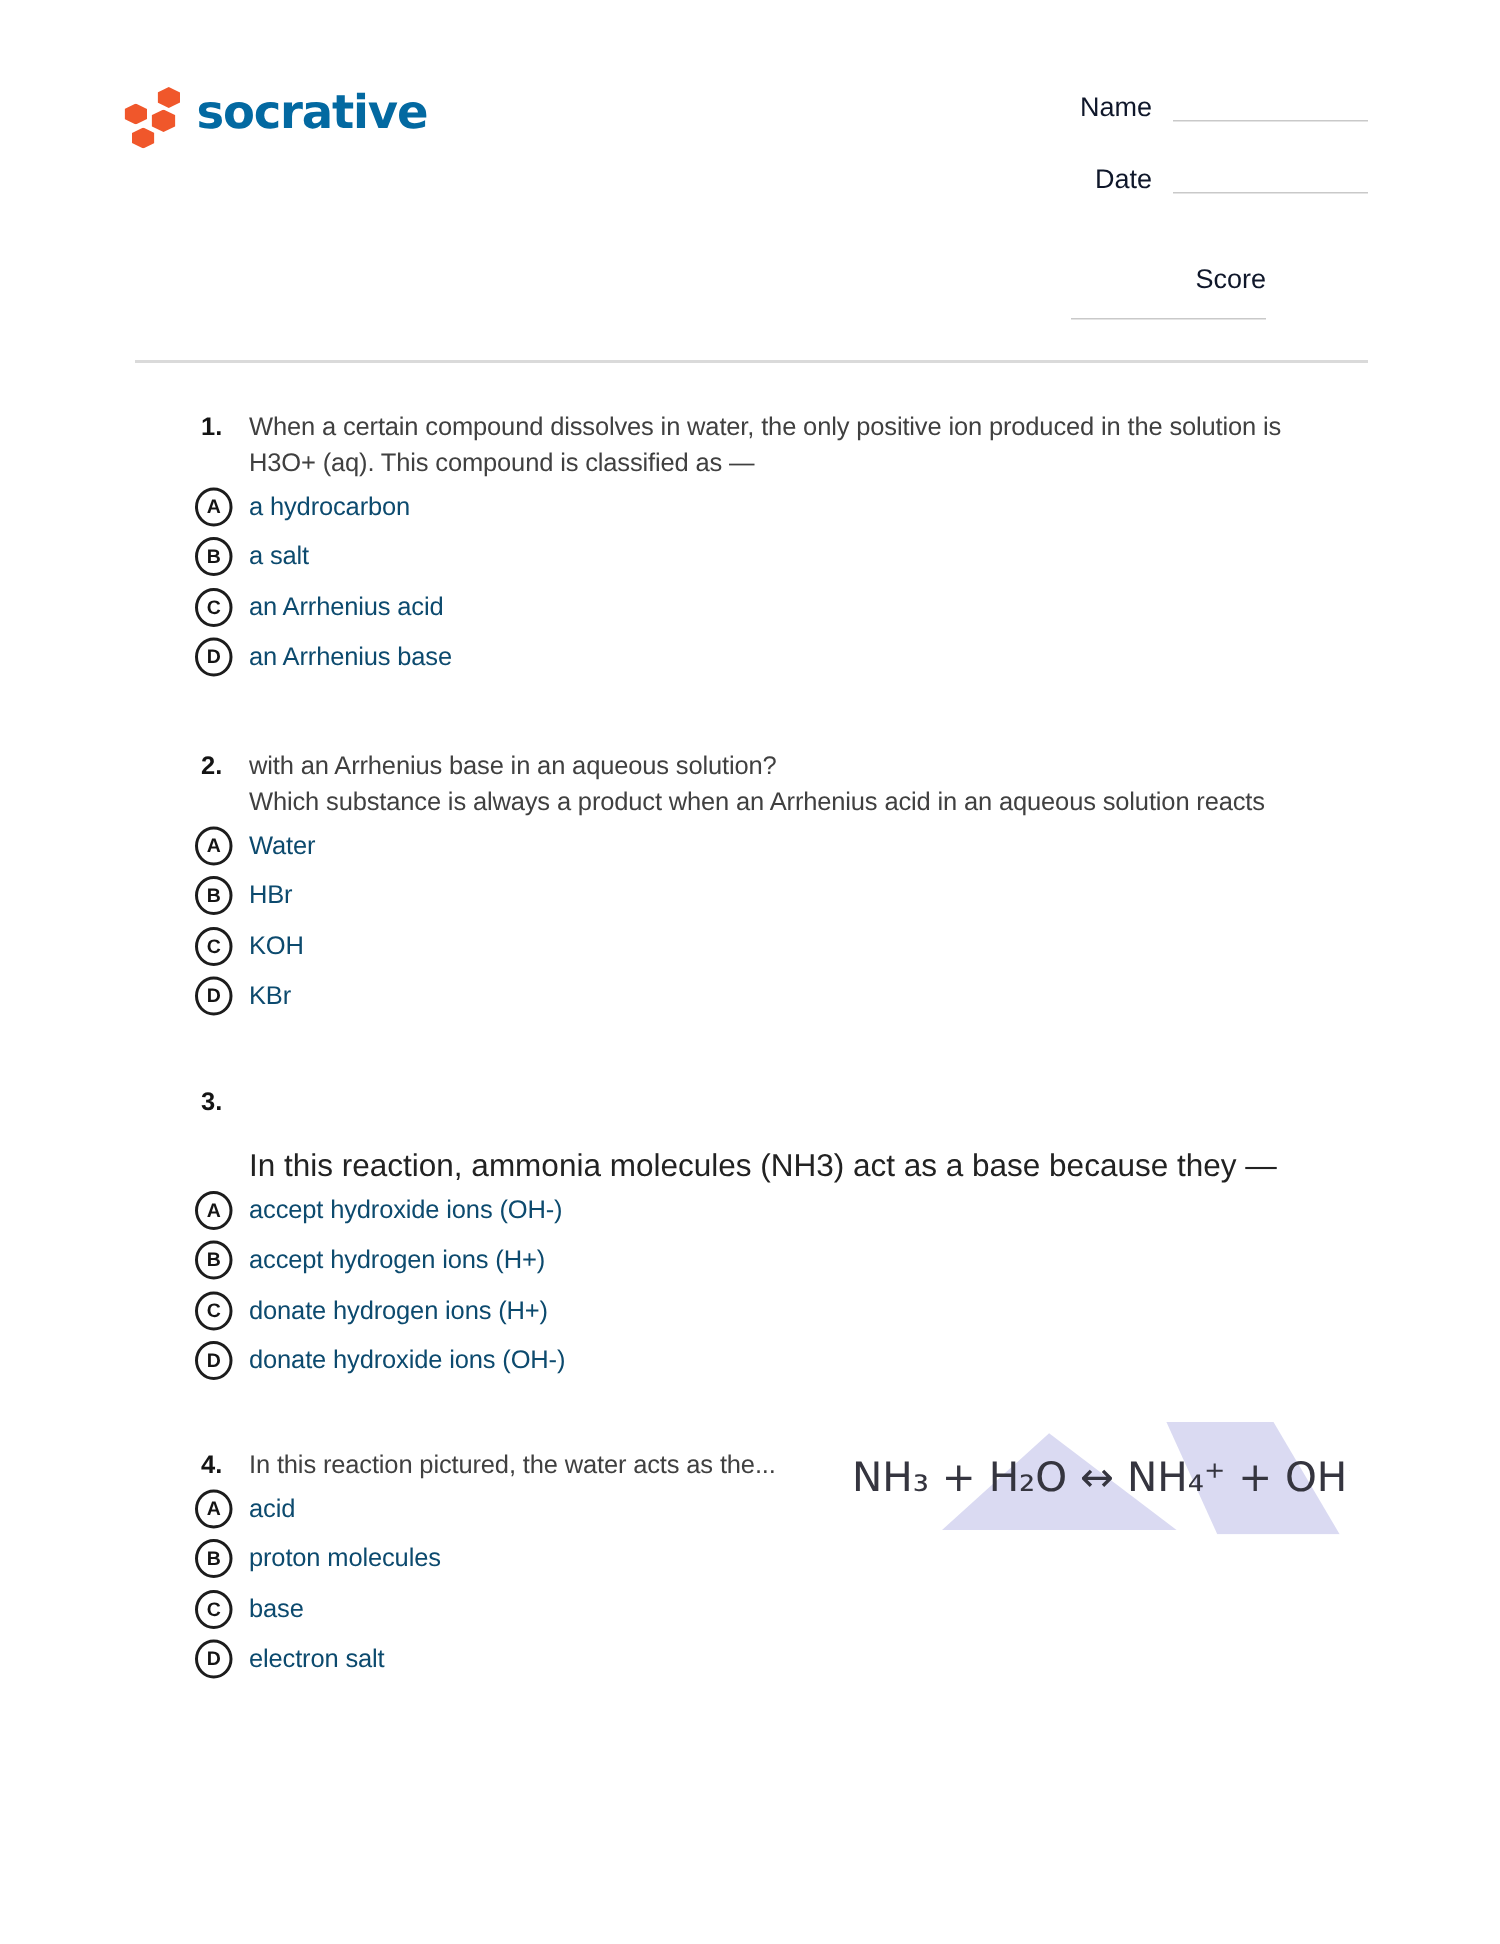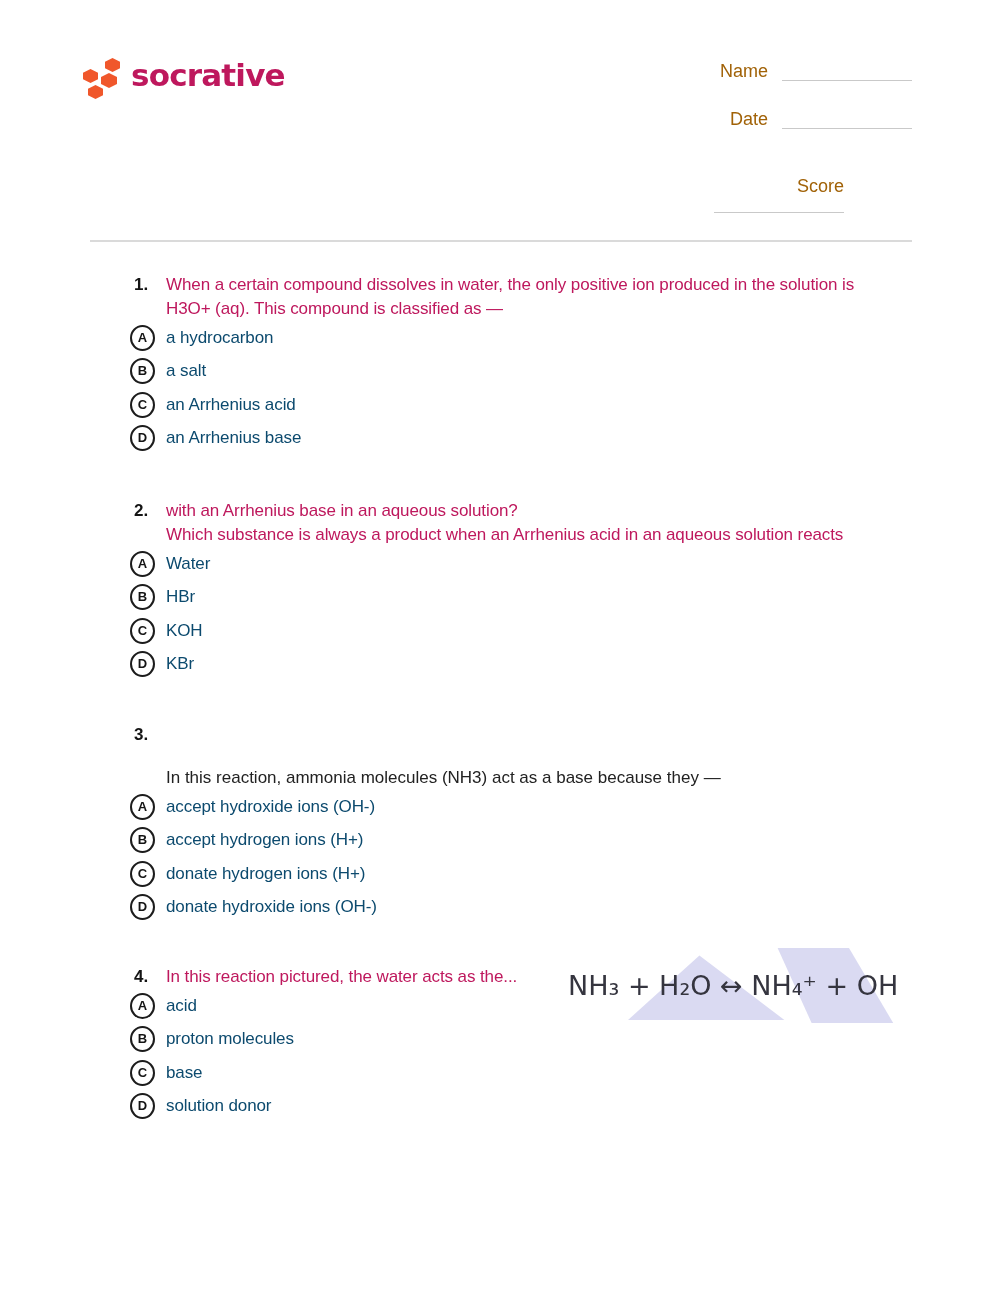--- a/index.html
+++ b/index.html
@@ -11,53 +11,53 @@
   
   .logo{position:absolute;left:83px;top:57px;display:flex;align-items:center;}
   .hexes{position:relative;width:40px;height:44px;}
   .hex{position:absolute;width:15px;height:14px;
     clip-path:polygon(50% 0,100% 26%,100% 74%,50% 100%,0 74%,0 26%);}
   .hex.h1{left:22px;top:1px;}
   .hex.h2{left:0px;top:12px;}
   .hex.h3{left:18px;top:16px;width:16px;height:15px;}
   .hex.h4{left:5px;top:28px;}
   .logo-text{position:absolute;left:48px;top:3px;font-family:"DejaVu Sans",sans-serif;
-    font-size:31px;font-weight:700;color:#be185d;letter-spacing:-0.8px;line-height:1;}
+    font-size:31px;font-weight:700;color:#0369a1;letter-spacing:-0.8px;line-height:1;}
   
   .hfield{position:absolute;left:700px;display:flex;align-items:flex-end;}
-  .hfield .flabel{width:68px;text-align:right;font-size:18px;color:#a16207;line-height:20px;}
+  .hfield .flabel{width:68px;text-align:right;font-size:18px;color:#0f172a;line-height:20px;}
   .hfield .fline{width:130px;margin-left:14px;height:16px;border-bottom:1px solid #c9c9c9;}
   .hfield.name{top:61px;}
   .hfield.date{top:85px;margin-top:24px;}
   .hfield.score{top:176px;flex-direction:column;}
   
   .title{position:absolute;left:90px;top:128px;width:600px;margin:0;
     font-size:35px;line-height:45px;font-weight:700;color:#1c1e22;letter-spacing:-0.2px;}
   .divider{position:absolute;left:90px;top:240px;width:822px;border-top:2px solid #dadada;}
   
   .questions{position:absolute;left:90px;top:268px;width:822px;}
   .q-head{display:flex;align-items:flex-start;}
   .q-num{flex:0 0 32px;margin-left:44px;font-size:17px;font-weight:700;
     color:#141414;line-height:24px;}
-  .q-text{font-size:17px;line-height:24px;color:#be185d;letter-spacing:-0.1px;}
+  .q-text{font-size:17px;line-height:24px;color:#404040;letter-spacing:-0.1px;}
   .q-text .qline{display:block;white-space:nowrap;}
   .opt{display:flex;align-items:center;height:33.5px;}
   .opt-badge{flex:0 0 auto;width:21px;height:21px;margin-left:40px;border:2px solid #1c1c1c;
     border-radius:50%;display:flex;align-items:center;justify-content:center;
     font-size:13px;font-weight:700;color:#141414;padding-bottom:1px;box-sizing:content-box;}
   .opt-label{margin-left:11px;font-size:17px;color:#0c4a6e;letter-spacing:-0.1px;}
   .q1{margin-top:5px;}
   .q2{margin-top:44px;}
   .q3{margin-top:42px;}
   .q4{margin-top:41px;position:relative;}
   
   .eq3{margin:-13px 0 0 140px;height:40px;width:300px;
     font-family:"DejaVu Sans",sans-serif;font-size:28px;line-height:40px;
     color:#454545;filter:blur(0.4px);letter-spacing:0.5px;white-space:nowrap;}
-  .q3-prompt{margin-top:19px;margin-left:76px;font-size:17px;line-height:24px;color:#222;white-space:nowrap;}
+  .q3-prompt{margin-top:19px;margin-left:76px;font-size:21px;line-height:24px;color:#222;white-space:nowrap;}
   .eq4{position:absolute;left:470px;top:-17px;width:340px;height:75px;overflow:hidden;}
   .eq4 .shape{position:absolute;z-index:0;}
   .eq4 .tri{left:0;top:0;width:100%;height:100%;
     clip-path:polygon(20% 96%,41% 10%,66% 96%);}
   .eq4 .band{left:0;top:0;width:100%;height:100%;
     clip-path:polygon(64% 0,85% 0,98% 100%,74% 100%);}
   .eq4-text{position:relative;z-index:1;margin:21px 0 0 8px;
     font-family:"DejaVu Sans",sans-serif;font-size:27px;line-height:34px;
     color:#35353f;filter:blur(0.3px);white-space:nowrap;}
 </style>
@@ -195,19 +195,19 @@
         <div class="opt">
           <span class="opt-badge">B</span>
           <span class="opt-label">proton molecules</span>
         </div>
         <div class="opt">
           <span class="opt-badge">C</span>
           <span class="opt-label">base</span>
         </div>
         <div class="opt">
           <span class="opt-badge">D</span>
-          <span class="opt-label">solution donor</span>
+          <span class="opt-label">electron salt</span>
         </div>
       </div>
     </div>
 
   </div>
 </div>
 
 </body></html>

